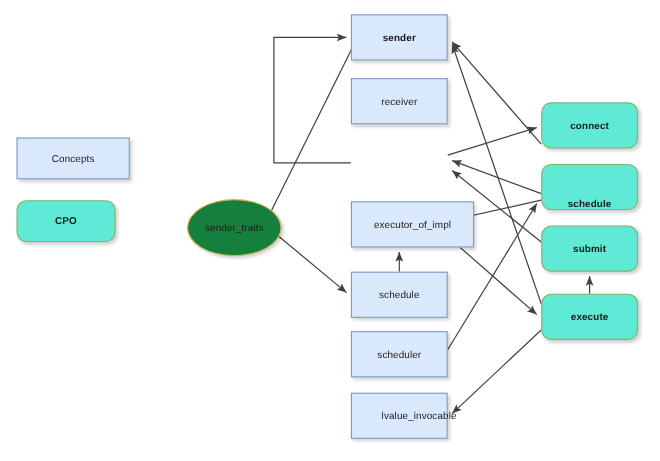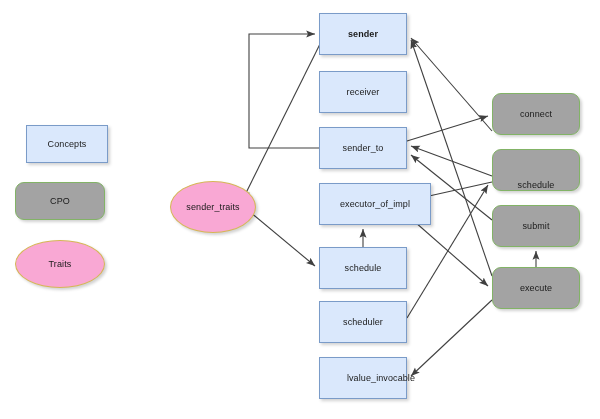--- a/index.html
+++ b/index.html
@@ -33,26 +33,27 @@
     line-height: 1.15;
     box-shadow: 2px 2px 3px rgba(0,0,0,0.18);
     z-index: 3;
   }
   .node.concept {
     background: #dae8fc;
     border: 1px solid #7a9bc8;
     border-radius: 0;
   }
   .node.cpo {
-    background: #a3a3a3;
+    background: #5eead4;
     border: 1px solid #82b366;
     border-radius: 9px;
+    font-weight: bold;
   }
   .node.trait {
-    background: #f9a8d4;
+    background: #15803d;
     border: 1px solid #d6b656;
     border-radius: 50%;
   }
   .edges {
     position: absolute;
     left: 0; top: 0;
     width: 600px;
     height: 419px;
     z-index: 2;
     pointer-events: none;
@@ -80,38 +81,32 @@
       <line x1="492" y1="176" x2="411" y2="146"></line>
       <line x1="492" y1="220" x2="411" y2="155"></line>
       <line x1="492" y1="182" x2="411" y2="200"></line>
       <line x1="407" y1="215" x2="488" y2="286"></line>
       <line x1="407" y1="318" x2="488" y2="185"></line>
       <line x1="536" y1="267" x2="536" y2="251"></line>
       <line x1="492" y1="300" x2="411" y2="376"></line>
     </g>
   </svg>
 
-  <div class="node concept" style="left:26px; top:125px; width:82px; height:38px;">
+  <div class="node concept" style="left:15px; top:125px; width:103px; height:38px;">
     <span>Concepts</span>
   </div>
   <div class="node cpo" style="left:15px; top:182px; width:90px; height:38px;text-align:center;">
     <span>CPO</span>
-  </div>
-  <div class="node trait" style="left:15px; top:240px; width:90px; height:48px;">
-    <span>Traits</span>
   </div>
 
   <div class="node concept" style="left:319px; top:13px; width:88px; height:42px;font-weight:bold;">
     <span>sender</span>
   </div>
   <div class="node concept" style="left:319px; top:71px; width:88px; height:42px;text-align:right;">
     <span>receiver</span>
-  </div>
-  <div class="node concept" style="left:319px; top:127px; width:88px; height:42px;">
-    <span>sender_to</span>
   </div>
   <div class="node concept" style="left:319px; top:183px; width:112px; height:42px;">
     <span>executor_of_impl</span>
   </div>
   <div class="node concept" style="left:319px; top:247px; width:88px; height:42px;">
     <span>schedule</span>
   </div>
   <div class="node concept" style="left:319px; top:301px; width:88px; height:42px;text-align:right;">
     <span>scheduler</span>
   </div>

